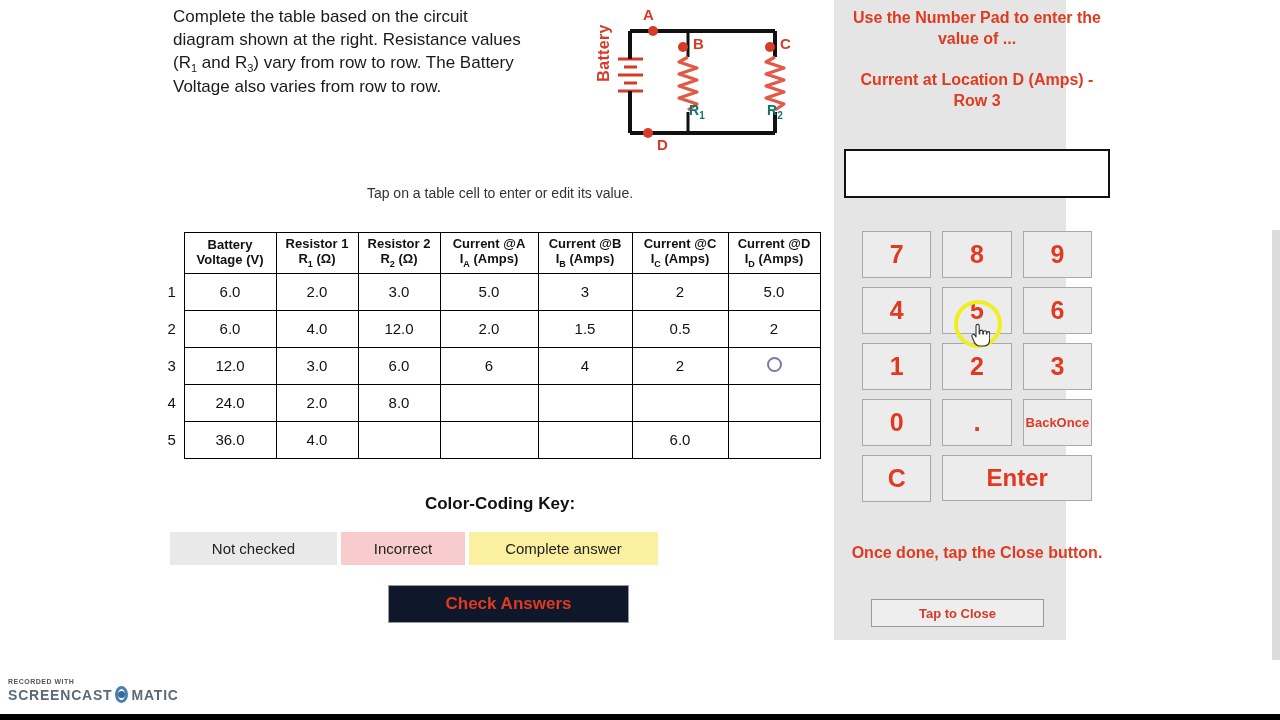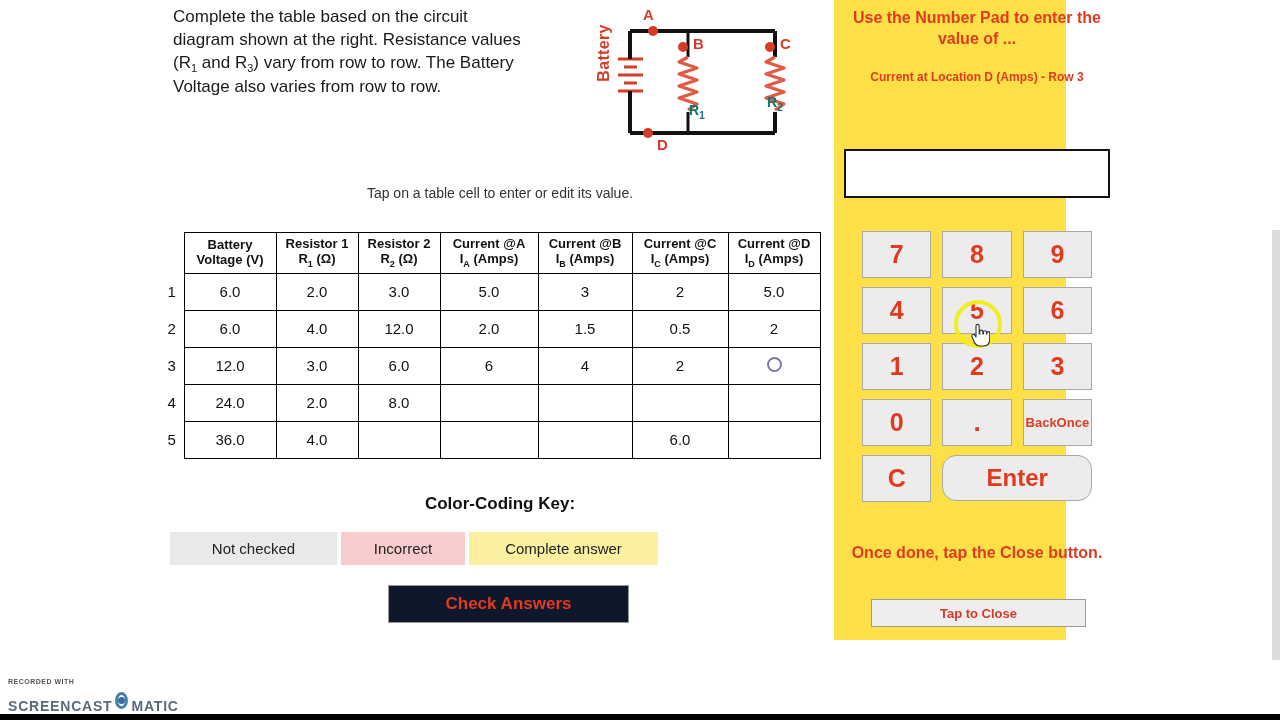--- a/index.html
+++ b/index.html
@@ -77,75 +77,75 @@
   .check-btn {
     position:absolute; left:388px; top:585px; width:241px; height:38px;
     background:#0f172a; border:1px solid #9a9a9a;
     color:#e03a20; font-weight:bold; font-size:17px;
     display:flex; align-items:center; justify-content:center; cursor:pointer;
   }
 
   
   .pad-panel {
     position:absolute; left:834px; top:0; width:232px; height:640px;
-    background:#fde047;
+    background:#e5e5e5;
   }
   .pad-title {
     position:absolute; left:12px; top:8px; width:262px; text-align:center;
     color:#e03a20; font-weight:bold; font-size:16px; line-height:1.3;
   }
   .pad-subtitle {
     position:absolute; left:8px; top:70px; width:270px; text-align:center;
-    color:#e03a20; font-weight:bold; font-size:12px; line-height:1.3;
+    color:#e03a20; font-weight:bold; font-size:16px; line-height:1.3;
   }
   .pad-display {
     position:absolute; left:10px; top:149px; width:266px; height:49px;
     background:#ffffff; border:2px solid #111;
     font-size:22px; color:#111; padding:6px 10px;
   }
   .pad-grid {
     position:absolute; left:28px; top:231px; width:230px;
     display:grid; grid-template-columns: repeat(3, 1fr);
     gap: 9px 11px;
   }
   .pkey {
     height:47px; background:#ececec; border:1px solid #a8a8a8;
     display:flex; align-items:center; justify-content:center;
     color:#e03a20; font-weight:bold; font-size:25px; cursor:pointer;
     position:relative;
   }
   .pkey.small { font-size:13px; line-height:1.05; text-align:center; }
-  .pkey.enter { grid-column: span 2; font-size:24px; height:46px;border-radius:14px; }
+  .pkey.enter { grid-column: span 2; font-size:24px; height:46px; }
   .pkey.dot { font-size:26px; }
 
   .click-halo {
     position:absolute; left:954px; top:300px; width:48px; height:48px;
     border:4px solid #f2ee1d; border-radius:50%; pointer-events:none;
   }
   .cursor-hand {
     position:absolute; left:968px; top:323px; width:22px; height:26px;
     pointer-events:none;
   }
 
   .pad-footer {
     position:absolute; left:8px; top:543px; width:270px; text-align:center;
     color:#e03a20; font-weight:bold; font-size:16px; line-height:1.3;
   }
   .close-btn {
-    position:absolute; left:871px; top:599px; width:215px; height:28px;
+    position:absolute; left:871px; top:599px; width:173px; height:28px;
     background:#eeeeee; border:1px solid #9a9a9a;
     color:#d63b27; font-weight:bold; font-size:13px;
     display:flex; align-items:center; justify-content:center; cursor:pointer;
   }
 
   
   .watermark { position:absolute; left:8px; top:678px; width:160px; }
   .wm-top { font-size:7px; font-weight:bold; color:#555; letter-spacing:.5px; }
   .wm-main { display:flex; align-items:center; gap:3px; margin-top:1px; }
-  .wm-text { font-size:14px; font-weight:bold; color:#5b6a78; letter-spacing:.8px;margin-top:12px; }
+  .wm-text { font-size:14px; font-weight:bold; color:#5b6a78; letter-spacing:.8px; }
   .wm-dot {
     width:17px; height:17px; border-radius:50%;
     background:#fff; border:3px solid #4a7fa8;
     display:flex; align-items:center; justify-content:center;
   }
   .wm-dot i { width:7px; height:7px; border-radius:50%; background:#2f6ea5; display:block; }
   .bottom-bar { position:absolute; left:0; top:714px; width:1280px; height:6px; background:#000; }
   .edge-sliver { position:absolute; left:1272px; top:230px; width:8px; height:430px; background:#dcdcdc; }
 </style>
 </head>
@@ -184,21 +184,21 @@
       <circle cx="78" cy="29" r="5" fill="#d63b27"></circle>
       <circle cx="108" cy="45" r="5" fill="#d63b27"></circle>
       <circle cx="195" cy="45" r="5" fill="#d63b27"></circle>
       <circle cx="73" cy="131" r="5" fill="#d63b27"></circle>
     </svg>
     <div class="node-label" style="left:68px; top:4px;">A</div>
     <div class="node-label" style="left:118px; top:33px;">B</div>
     <div class="node-label" style="left:205px; top:33px;">C</div>
     <div class="node-label" style="left:82px; top:134px;">D</div>
     <div class="res-label" style="left:114px; top:100px;">R<sub>1</sub></div>
-    <div class="res-label" style="left:192px; top:92px;">R<sub>2</sub></div>
+    <div class="res-label" style="left:192px; top:100px;">R<sub>2</sub></div>
   </div>
 
   <div class="tap-hint">Tap on a table cell to enter or edit its value.</div>
 
   <div class="table-wrap">
     <table class="grid">
       <thead>
           <tr id="head-row">
             <th class="rownum"></th>
             <th style="width: 92px;">Battery<br>Voltage (V)</th>

